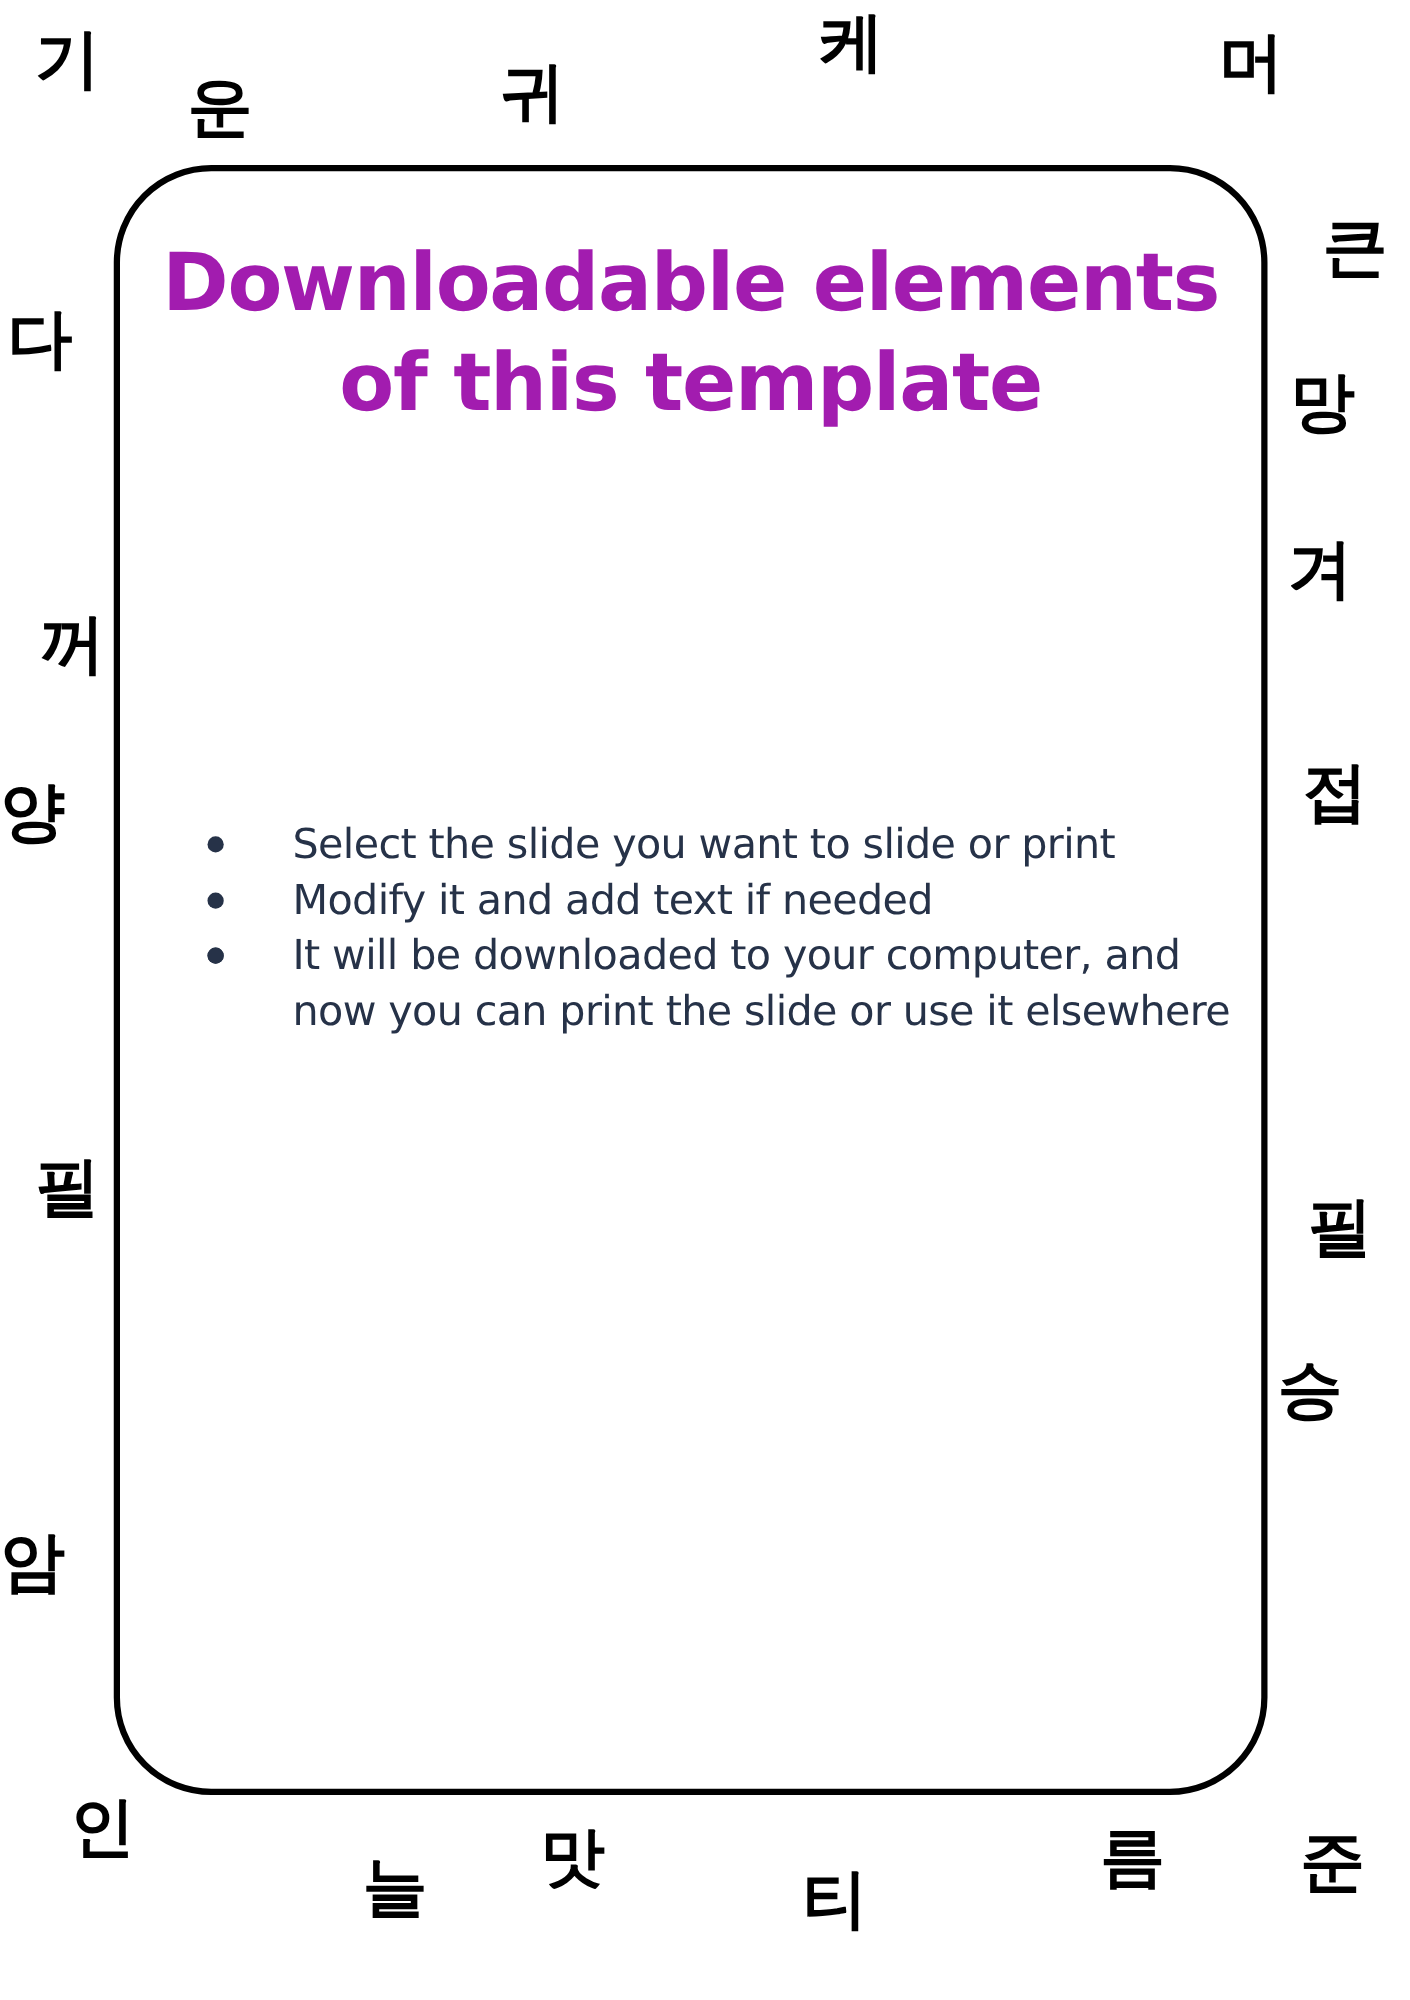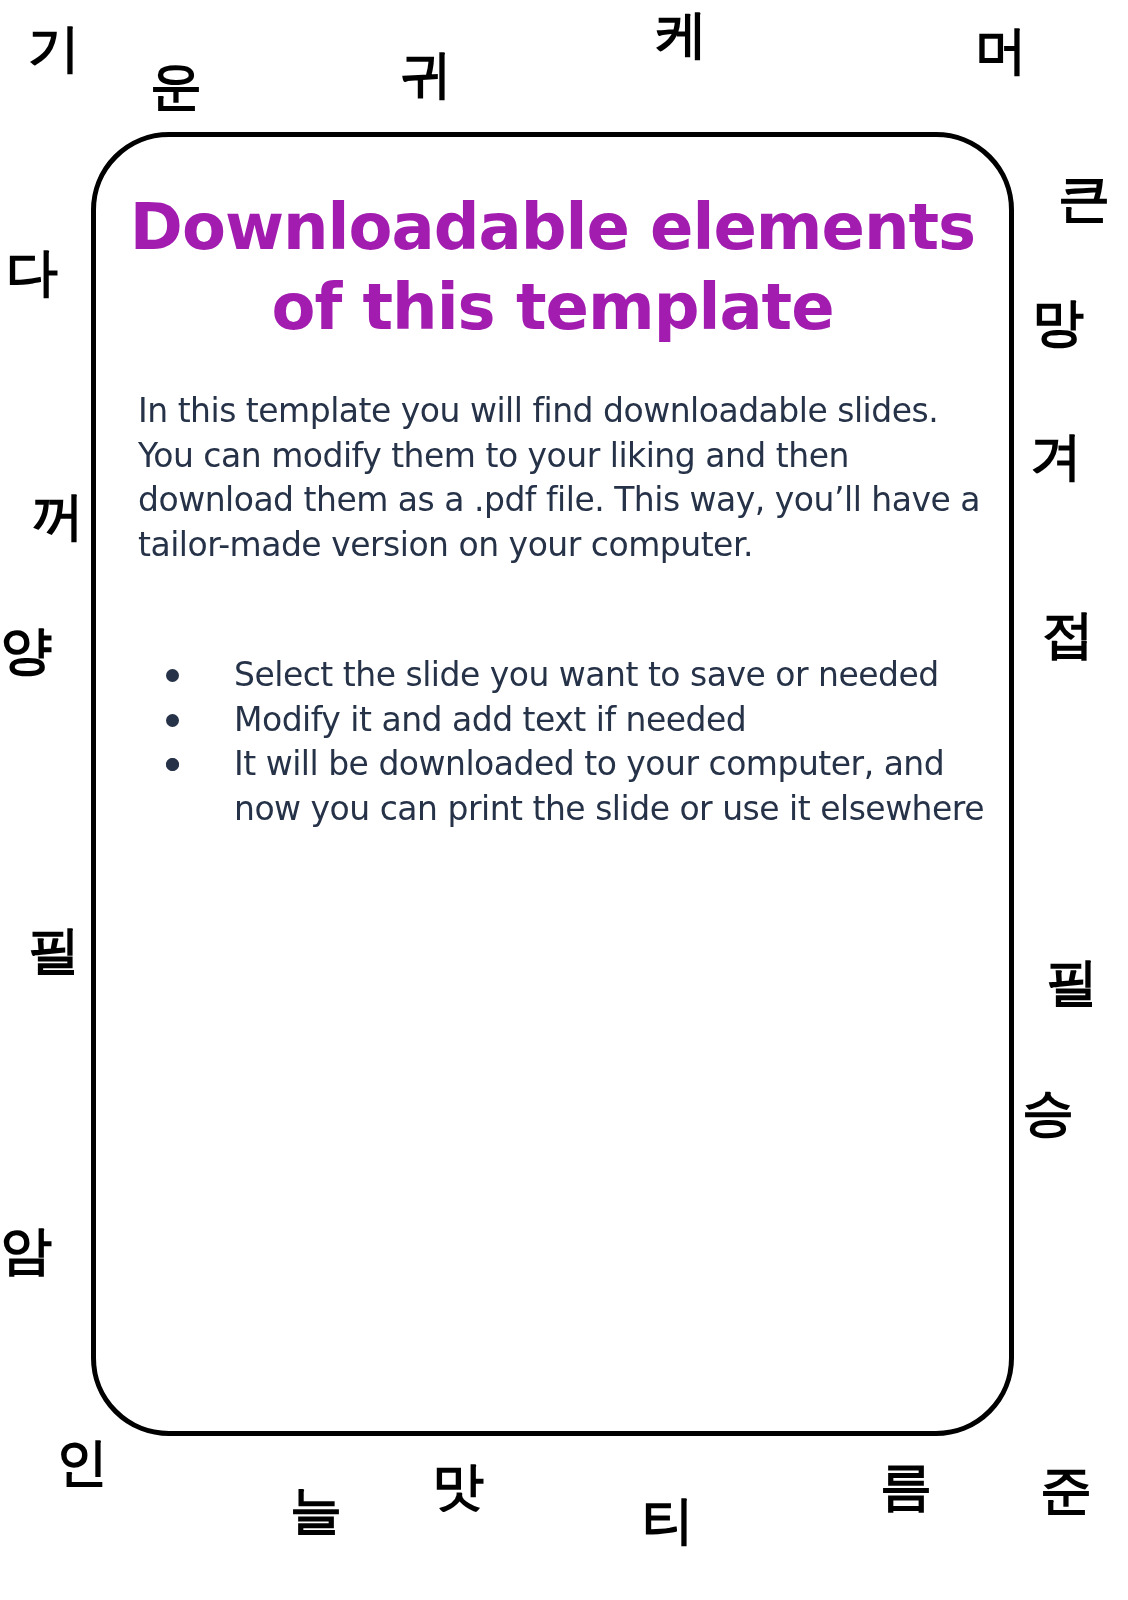--- a/index.html
+++ b/index.html
@@ -94,25 +94,24 @@
     <span class="hangul" style="left: 56px; top: 1436px;">인</span>
     <span class="hangul" style="left: 290px; top: 1484px;">늘</span>
     <span class="hangul" style="left: 432px; top: 1460px;">맛</span>
     <span class="hangul" style="left: 642px; top: 1494px;">티</span>
     <span class="hangul" style="left: 880px; top: 1460px;">름</span>
     <span class="hangul" style="left: 1040px; top: 1464px;">준</span>
   </div>
 
 <div class="card">
   <h1 class="title">Downloadable elements of this template</h1>
-  <p class="intro">In this template you will find downloadable slides. You can modify them to your liking and then download them as a .pdf file. This way, you’ll have a tailor-made version on your computer.</p>
   <ul class="steps">
     <li>
       <span class="bullet"></span>
-      <span>Select the slide you want to save or needed</span>
+      <span>Select the slide you want to slide or print</span>
     </li>
     <li>
       <span class="bullet"></span>
       <span>Modify it and add text if needed</span>
     </li>
     <li>
       <span class="bullet"></span>
     </li>
     <li>
       <span class="bullet"></span>

